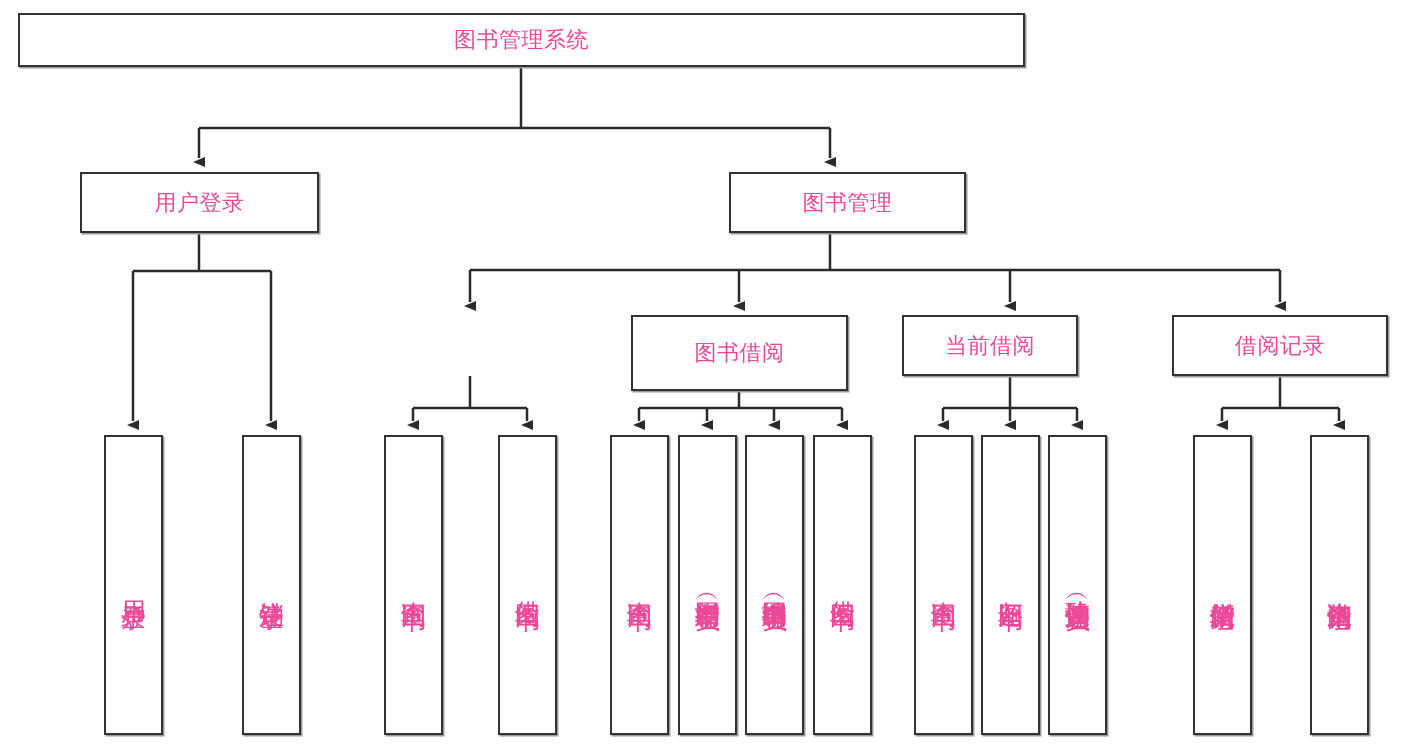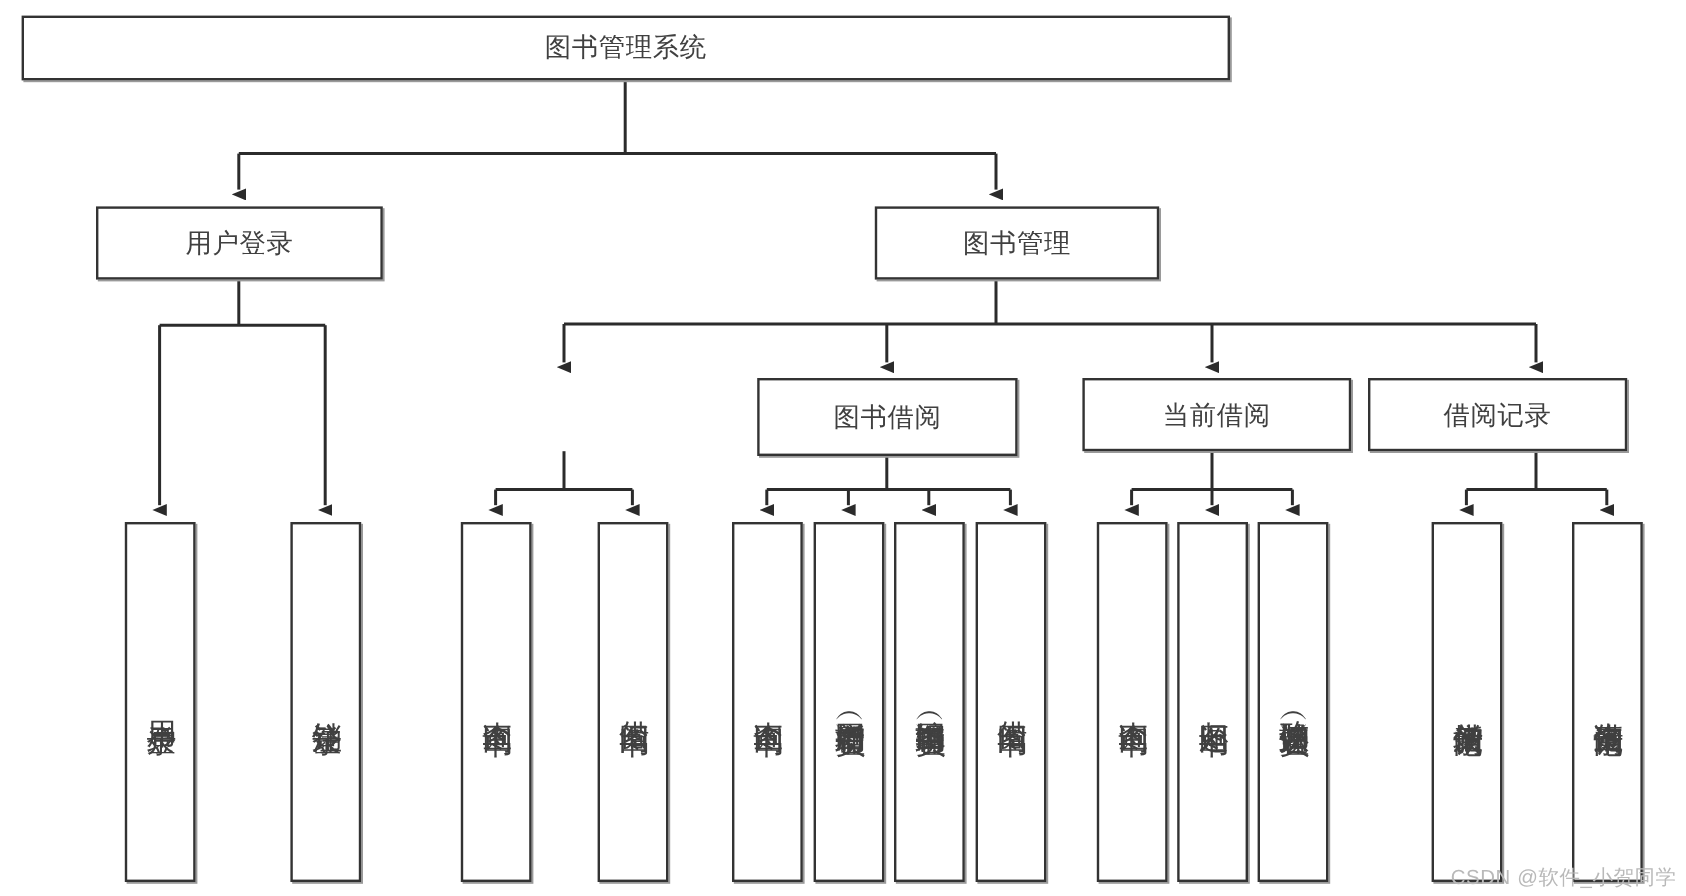--- a/index.html
+++ b/index.html
@@ -32,21 +32,21 @@
     border: 2px solid #333333;
     box-shadow: 1.5px 1.5px 0 0 #9a9a9a;
     display: flex;
     align-items: center;
     justify-content: center;
     color: #222222;
   }
   .node .label {
     line-height: 1.06;
     letter-spacing: 0.5px;
-    color: #404040;
+    color: #ec4899;
   }
   
   .node.h .label {
     font-size: 22px;
     white-space: nowrap;
   }
   
   .node.v {
     align-items: center;
     justify-content: center;
@@ -134,29 +134,29 @@
 
   <div class="node h" style="left:80px; top:172px; width:239px; height:61px;">
     <span class="label">用户登录</span>
   </div>
 
   <div class="node h" style="left:712px; top:172px; width:237px; height:61px;margin-left:17px;">
     <span class="label">图书管理</span>
   </div>
 
 
-  <div class="node h" style="left:631px; top:315px; width:217px; height:65px;">
+  <div class="node h" style="left:631px; top:315px; width:217px; height:76px;">
     <span class="label">图书借阅</span>
   </div>
 
-  <div class="node h" style="left:902px; top:315px; width:224px; height:61px;">
+  <div class="node h" style="left:902px; top:315px; width:176px; height:61px;">
     <span class="label">当前借阅</span>
   </div>
 
-  <div class="node h" style="left:1140px; top:315px; width:216px; height:61px;font-family:Liberation Serif, serif;">
+  <div class="node h" style="left:1172px; top:315px; width:216px; height:61px;font-family:Liberation Serif, serif;">
     <span class="label">借阅记录</span>
   </div>
 
   <div class="node v" style="left:104px; top:435px; width:59px; height:300px;">
     <span class="label">用户登录</span>
   </div>
 
   <div class="node v" style="left:242px; top:435px; width:59px; height:300px;">
     <span class="label">注销登录</span>
   </div>
@@ -198,15 +198,14 @@
   </div>
 
   <div class="node v long" style="left:1193px; top:435px; width:59px; height:300px;">
     <span class="label">新增借阅记录</span>
   </div>
 
   <div class="node v long" style="left:1310px; top:435px; width:59px; height:300px;">
     <span class="label">查询借阅记录</span>
   </div>
 
-  <div class="watermark">CSDN @软件_小贺同学</div>
 
 </div>
 
 </body></html>

